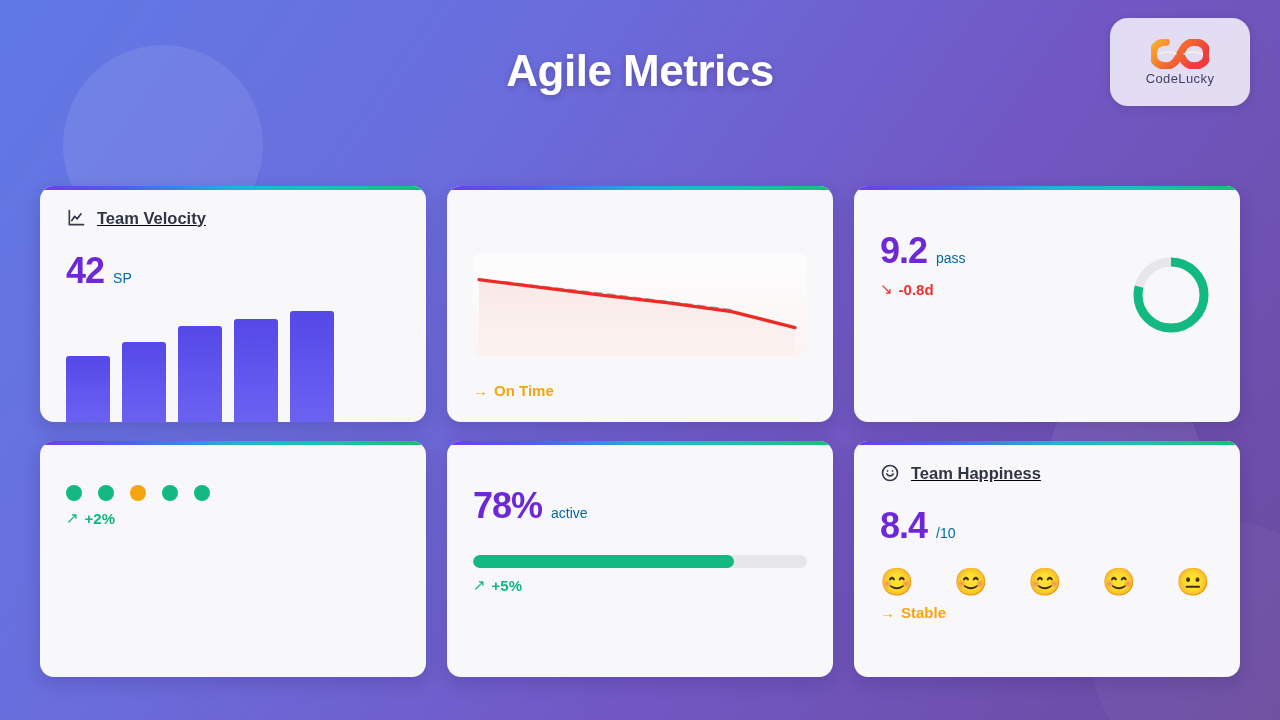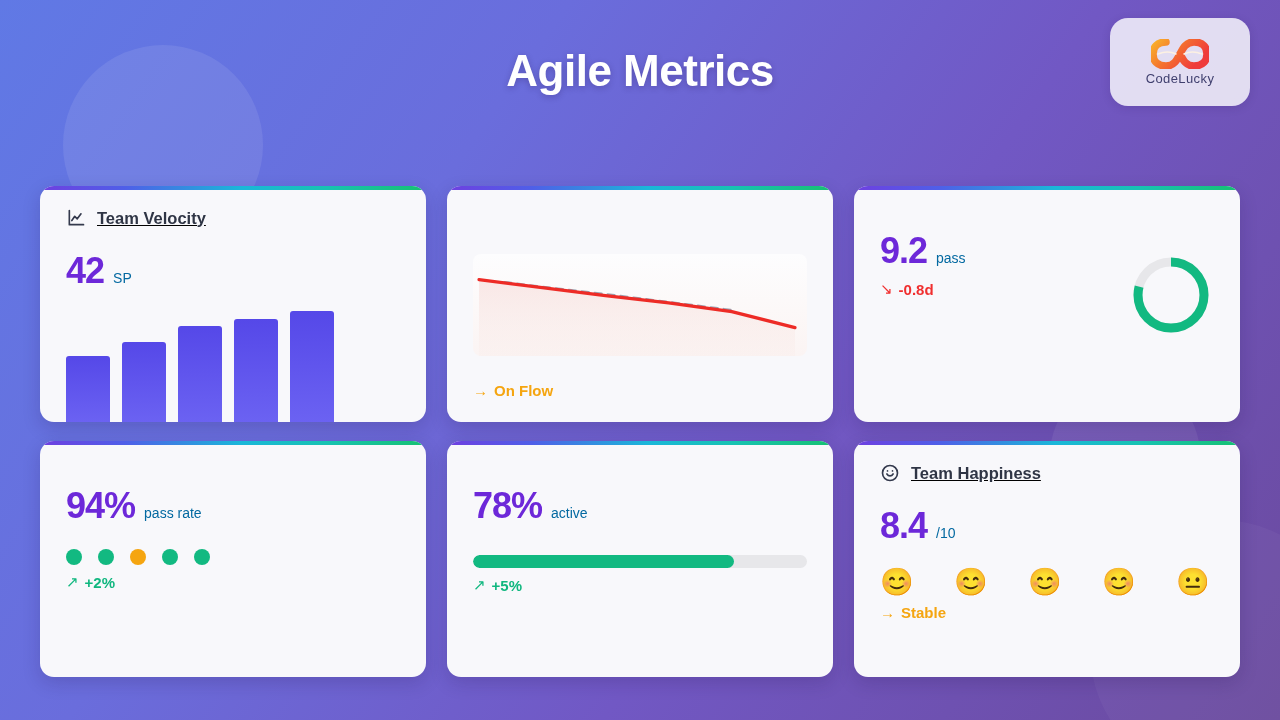--- a/index.html
+++ b/index.html
@@ -198,44 +198,40 @@
               <stop offset="100%" stop-color="#f8e6e2" stop-opacity="0.18"></stop>
             </linearGradient>
           </defs>
           <path id="burn-area" fill="url(#burnfill)" stroke="none" d="M6.0 25.6 L69.2 33.6 L132.4 41.6 L195.6 48.8 L258.8 57.6 L322.0 73.6 L322.0 102 L6.0 102 Z"></path>
           <path id="burn-ideal" fill="none" stroke="#9aa5b4" stroke-width="2.2" stroke-dasharray="7 6" stroke-linecap="round" d="M31.3 28.0 L69.2 32.8 L132.4 40.0 L195.6 48.0 L258.8 56.0"></path>
           <path id="burn-actual" fill="none" stroke="#ed2b26" stroke-width="3.2" stroke-linecap="round" stroke-linejoin="round" d="M6.0 25.6 L69.2 33.6 L132.4 41.6 L195.6 48.8 L258.8 57.6 L322.0 73.6"></path>
         </svg>
       </div>
       <div class="trend flat burn-status">
         <span class="trend-arrow">→</span>
-        <span>On Flow</span>
+        <span>On Time</span>
       </div>
     </div>
 
     <div class="card">
       <div class="metric-row">
         <span class="metric-value">9.2</span>
         <span class="metric-unit">pass</span>
       </div>
       <div class="trend down">
         <span class="trend-arrow">↘</span>
         <span>-0.8d</span>
       </div>
       <svg class="donut" viewBox="0 0 82 82">
         <circle id="donut-track" cx="41" cy="41" r="33" fill="none" stroke-width="9" stroke="#e7e7ea"></circle>
         <circle id="donut-value" cx="41" cy="41" r="33" fill="none" stroke-width="9" stroke-linecap="butt" transform="rotate(-90 41 41)" stroke="#12b981" stroke-dasharray="163.80 207.35"></circle>
       </svg>
     </div>
 
     <div class="card">
-      <div class="metric-row">
-        <span class="metric-value">94%</span>
-        <span class="metric-unit">pass rate</span>
-      </div>
       <div class="dots">
           <div class="dot" style="background: rgb(18, 185, 129);"></div>
           <div class="dot" style="background: rgb(18, 185, 129);"></div>
           <div class="dot" style="background: rgb(245, 165, 16);"></div>
           <div class="dot" style="background: rgb(18, 185, 129);"></div>
           <div class="dot" style="background: rgb(18, 185, 129);"></div>
         </div>
       <div class="trend up">
         <span class="trend-arrow">↗</span>
         <span>+2%</span>

